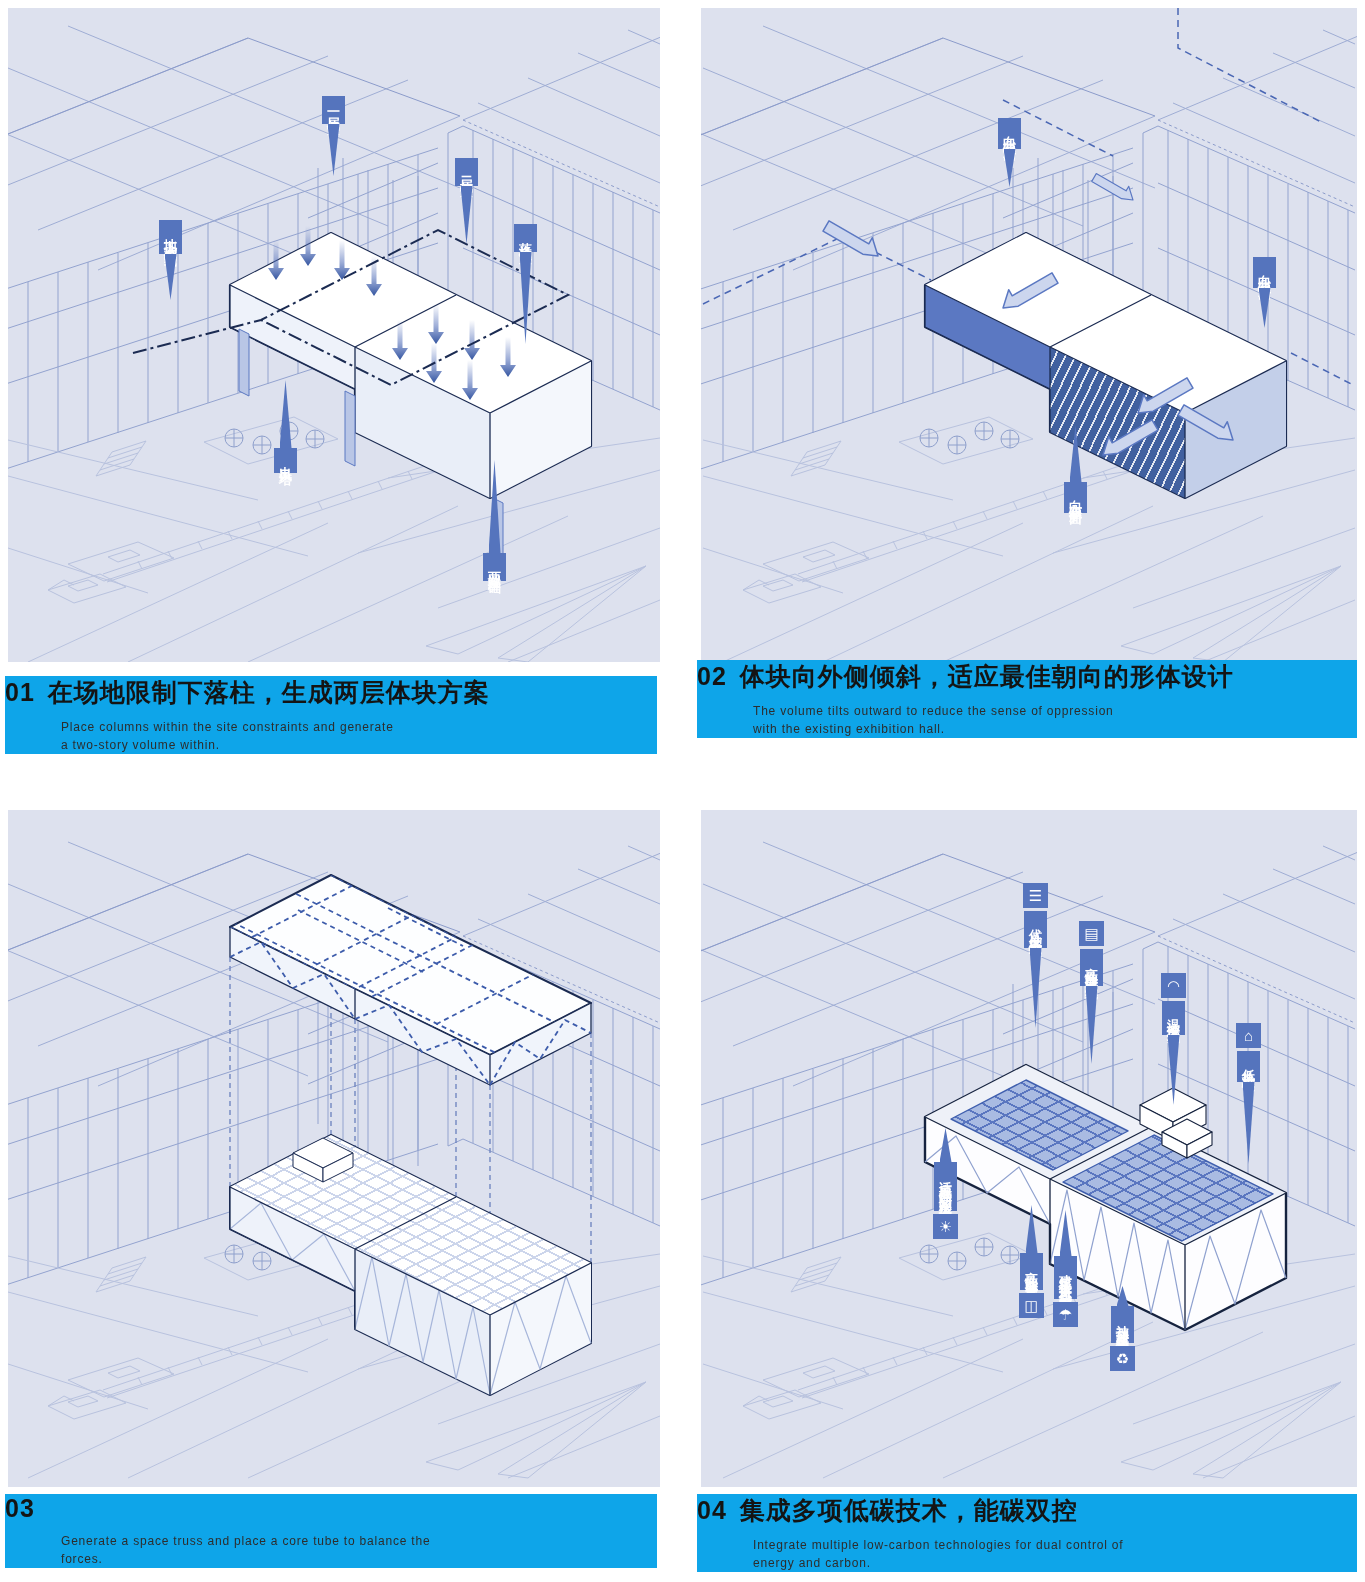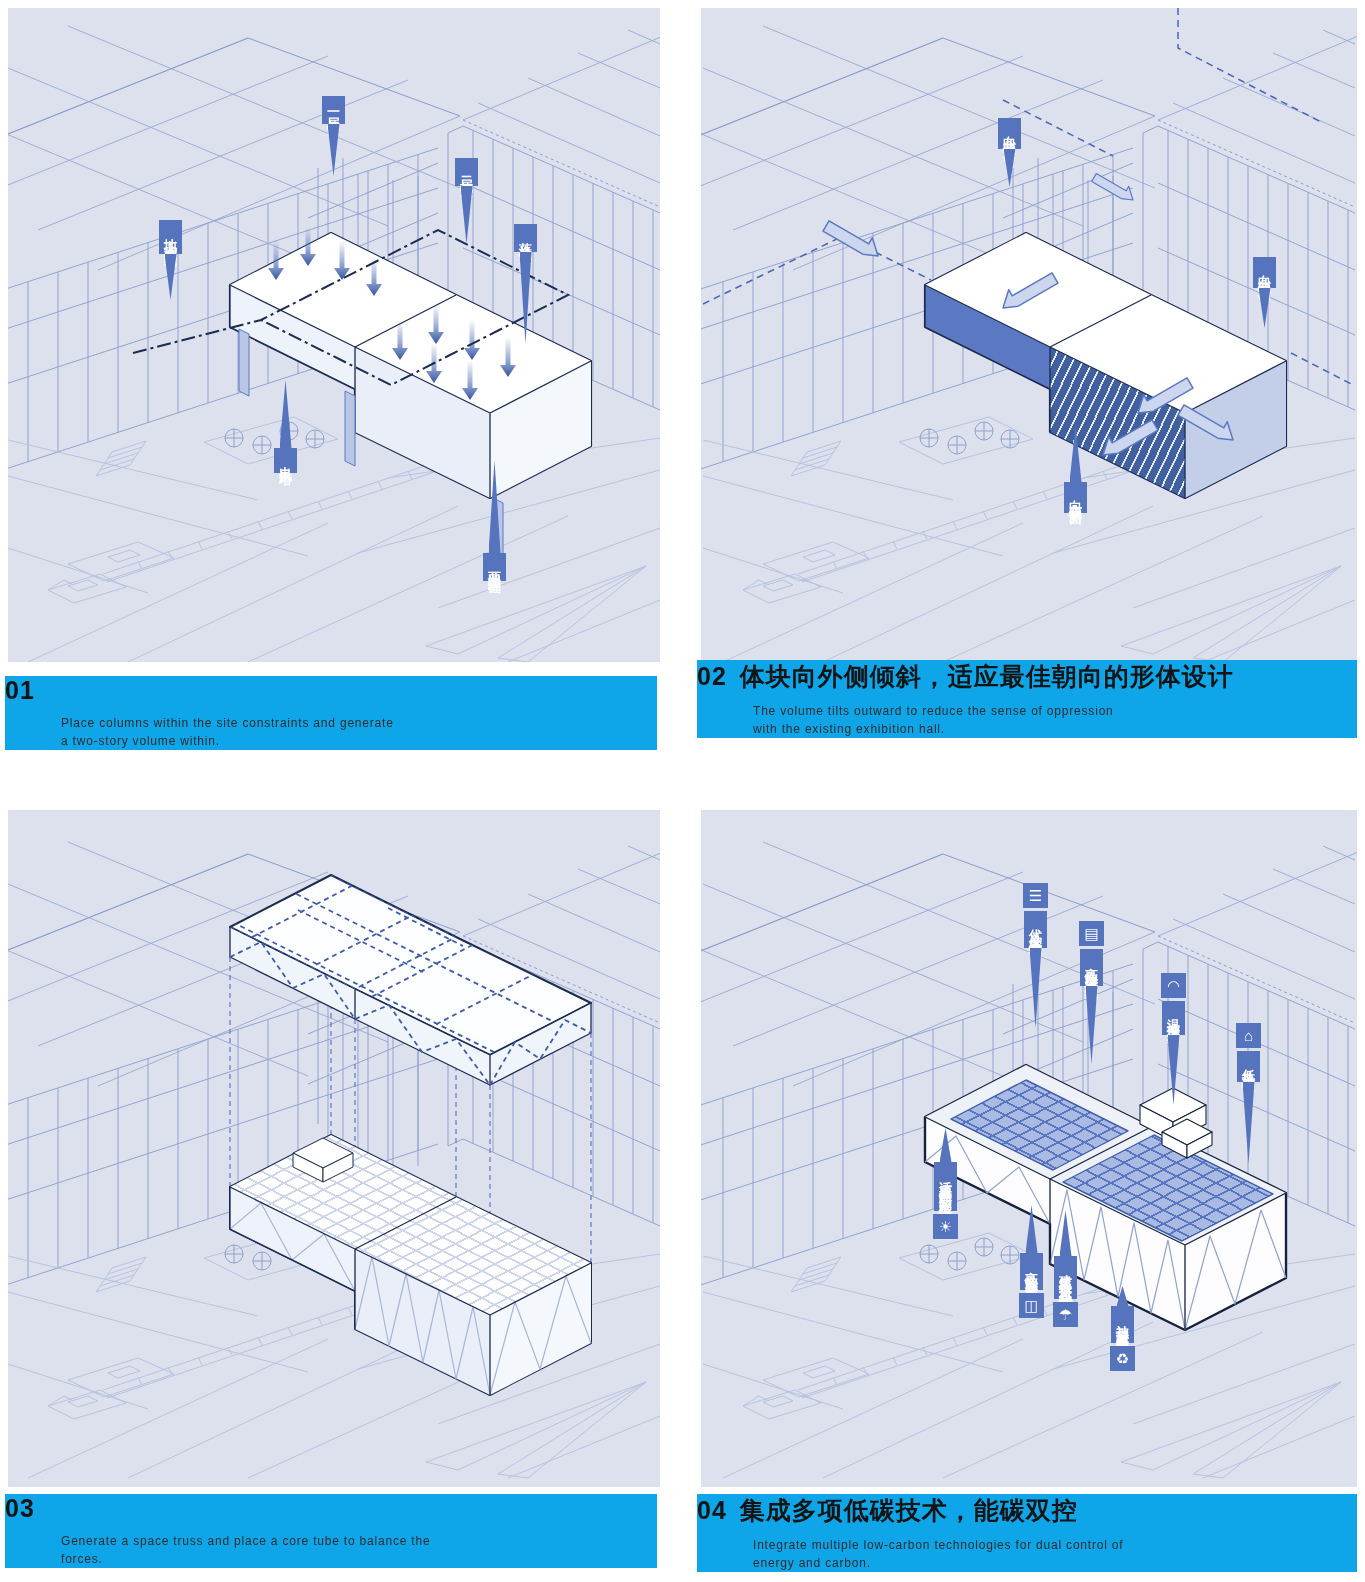--- a/index.html
+++ b/index.html
@@ -325,20 +325,21 @@
     <div class="banner" style="left:409px;top:476px;">
       <div class="btail up" style="height:20px"></div>
       <div class="bhead">被动式建筑形体</div>
       <div class="bicon">♻</div>
     </div>
   </section>
 
   <div class="caption" style="left:5px;top:676px;width:652px;">
     <div class="cap-title">
       <span class="cap-num">01</span>
+      <span class="cap-zh">在场地限制下落柱，生成两层体块方案</span>
     </div>
     <div class="cap-en">
       <div>Place columns within the site constraints and generate</div>
       <div>a two-story volume within.</div>
     </div>
   </div>
   <div class="caption" style="left:697px;top:660px;width:660px;">
     <div class="cap-title">
       <span class="cap-num">02</span>
       <span class="cap-zh">体块向外侧倾斜，适应最佳朝向的形体设计</span>

